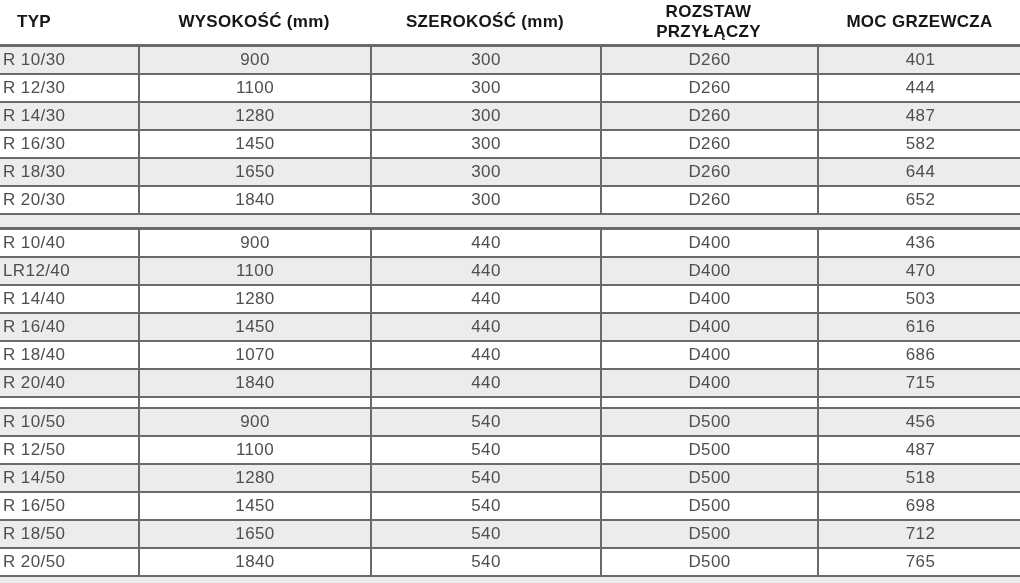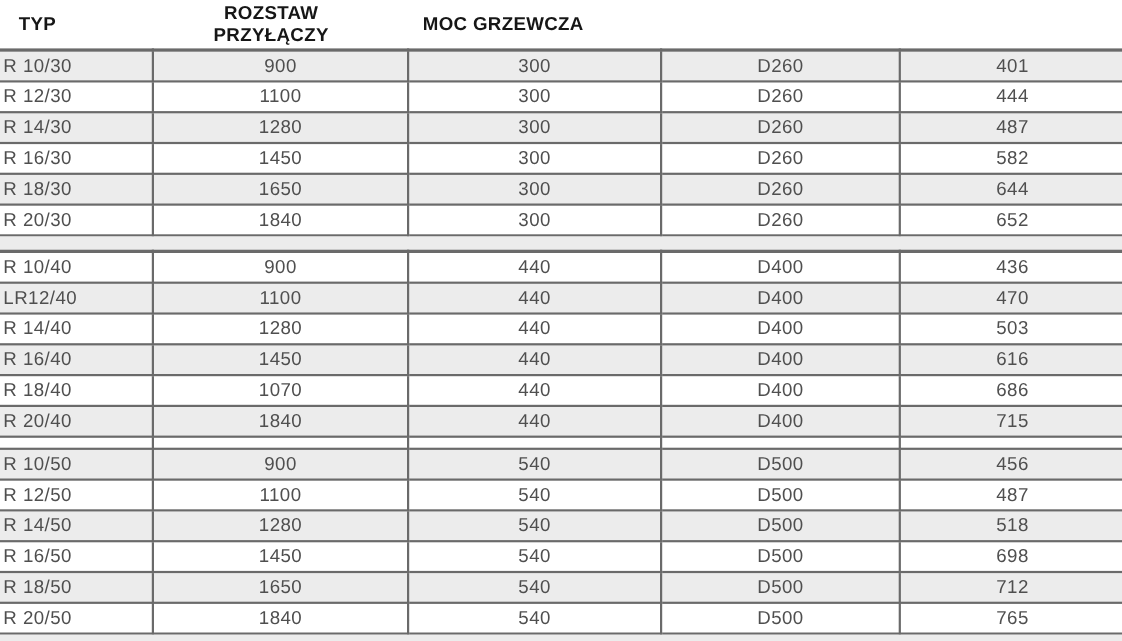--- a/index.html
+++ b/index.html
@@ -86,20 +86,26 @@
 </style>
 </head>
 <body>
 
 <div class="sheet">
 
   <div class="hdr">
     <div class="hc w0 typ">
         <span>TYP</span>
       </div>
+    <div class="hc w1 c1">
+        <span>WYSOKOŚĆ (mm)</span>
+      </div>
+    <div class="hc w2 c2">
+        <span>SZEROKOŚĆ (mm)</span>
+      </div>
     <div class="hc w3 c3">
         <span>ROZSTAW PRZYŁĄCZY</span>
       </div>
     <div class="hc w4 c4">
         <span>MOC GRZEWCZA</span>
       </div>
   </div>
 
   <table id="t1">
     <colgroup>

